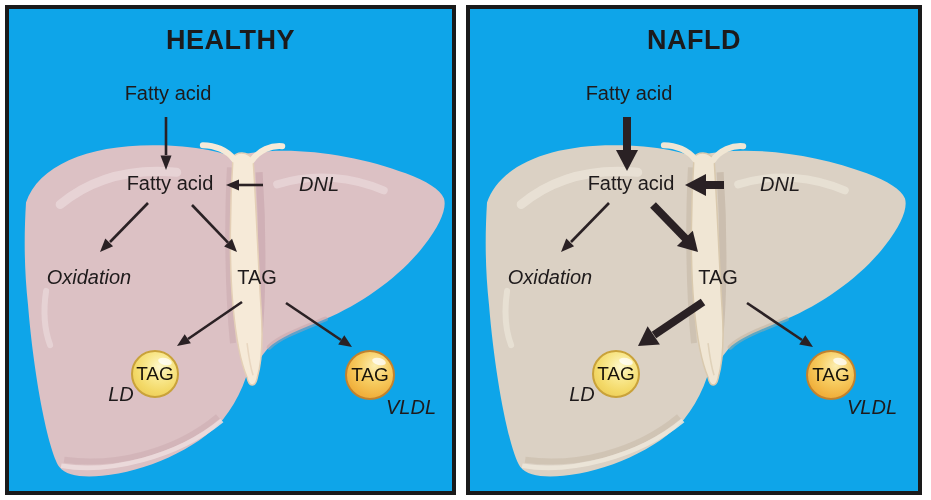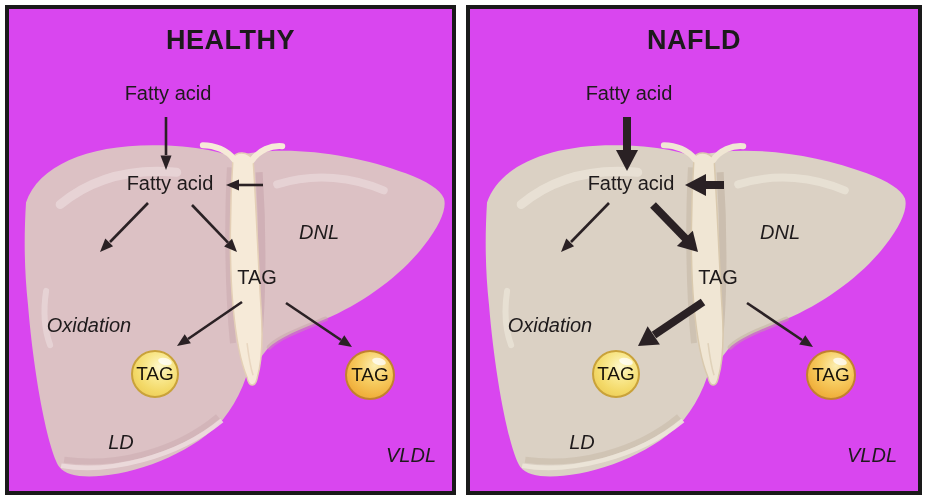--- a/index.html
+++ b/index.html
@@ -3,32 +3,32 @@
 <meta charset="utf-8">
 <style>
   * { margin:0; padding:0; box-sizing:border-box; }
   html,body { background:#ffffff; }
   body { width:931px; height:500px; font-family:"Liberation Sans", sans-serif; color:#231f20; }
 
   .figure { position:relative; width:931px; height:500px; background:#ffffff; overflow:hidden; }
 
   .panel {
     position:absolute; top:5px; height:490px;
-    border:4px solid #1a1a1a; background:#d946ef;
+    border:4px solid #1a1a1a; background:#0ea5e9;
   }
   .panel.healthy { left:5px;  width:451px; }
   .panel.nafld   { left:466px; width:456px; }
 
   .panel-title {
     position:absolute; left:0; top:16px; width:100%;
     text-align:center; font-size:27px; font-weight:700; letter-spacing:0.5px; color:#1c1a1b;
   }
 
   .lbl { position:absolute; font-size:20px; white-space:nowrap; transform:translateX(-50%); color:#1e1a1b; }
-  .lbl.it { font-style:italic;margin-top:48px; }
+  .lbl.it { font-style:italic; }
 
   .liver { position:absolute; left:15px; top:133px; width:424px; height:338px; }
   .defs-hidden { position:absolute; width:0; height:0; overflow:hidden; }
 
   .liver-healthy { --lobe:#dcc1c4; --shadow:#c3a0a7; --hi:#e9d6d8; --rim:#ecdcdd; --lig:#f6ead8; --ligedge:#e4cfb6; }
   .liver-nafld   { --lobe:#dbd1c4; --shadow:#bcac99; --hi:#eae3d7; --rim:#ece5d9; --lig:#f0e6d4; --ligedge:#d9c9ae; }
 
   .arrow-layer { position:absolute; left:0; top:0; width:443px; height:482px; pointer-events:none; }
   .arrow line    { stroke:#2a2124; }
   .arrow polygon { fill:#2a2124; }

